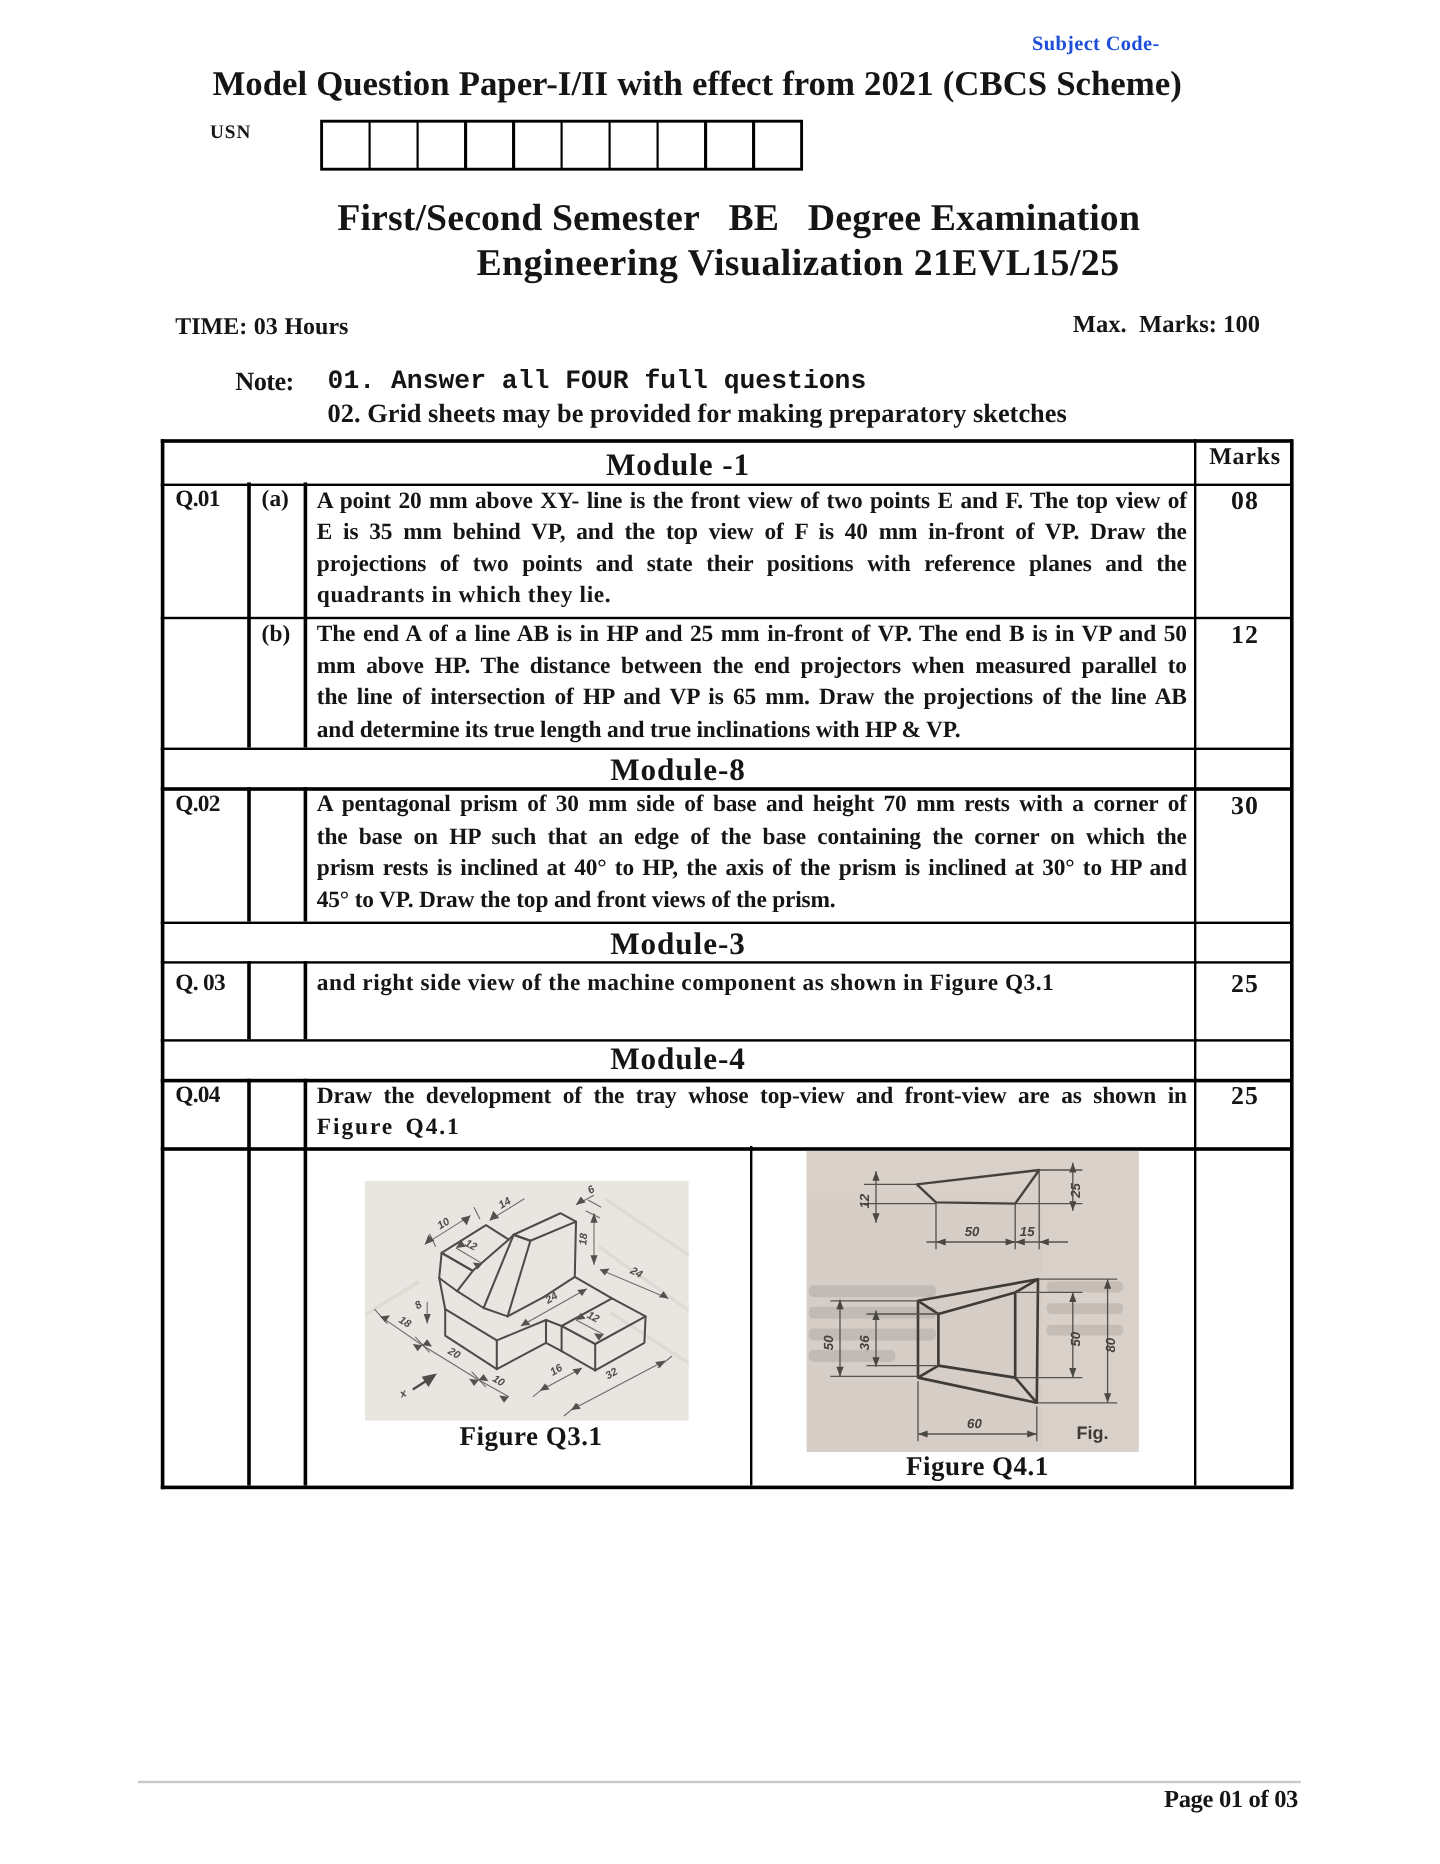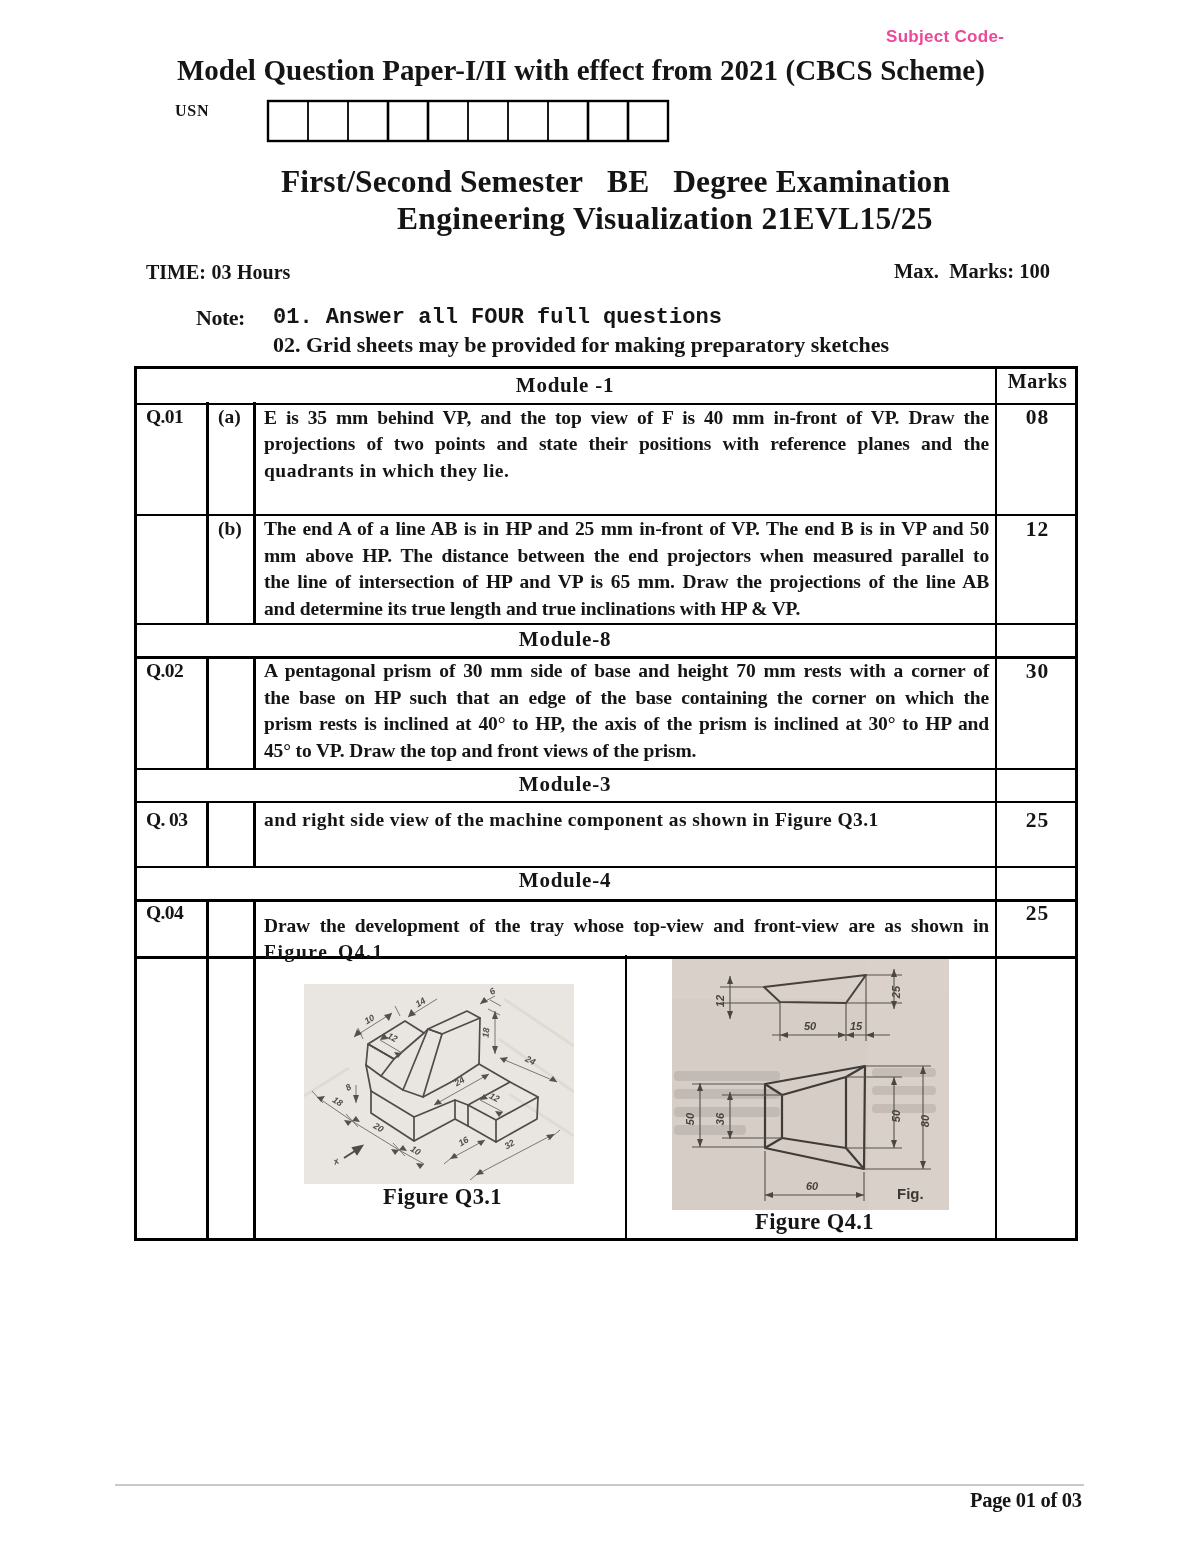--- a/index.html
+++ b/index.html
@@ -4,29 +4,29 @@
 <style>
   html,body{margin:0;padding:0;}
   body{width:1200px;height:1553px;position:relative;background:#fff;
        font-family:"Liberation Serif",serif;font-weight:bold;color:#151515;}
   .abs{position:absolute;white-space:nowrap;line-height:1;}
   .hline{position:absolute;background:#000;height:2px;}
   .vline{position:absolute;background:#000;width:2px;}
   .q{position:absolute;left:264px;width:725px;font-size:19.5px;line-height:26.4px;letter-spacing:-0.15px;}
   .q div{text-align:justify;text-align-last:justify;}
   .q div.last{text-align-last:left;}
-  .mod{position:absolute;left:134px;width:862px;text-align:center;font-size:21px;line-height:1;letter-spacing:0.75px;}
+  .mod{position:absolute;left:134px;width:862px;text-align:center;font-size:26px;line-height:1;letter-spacing:0.75px;}
   .mk{position:absolute;left:998px;width:79px;text-align:center;font-size:21.5px;line-height:1;letter-spacing:1px;}
   .sub{font-size:19.5px;letter-spacing:0;}
   .cell{font-size:19.5px;letter-spacing:-0.6px;}
 </style>
 </head>
 <body>
 
-<div class="abs" style="left:886px;top:28px;font-family:Liberation Sans, sans-serif;font-size:17px;color:#ec4899;letter-spacing:.3px;">Subject Code-</div>
+<div class="abs" style="left:860px;top:28px;font-family:Liberation Serif, serif;font-size:17px;color:#1d4ed8;letter-spacing:.3px;">Subject Code-</div>
 
 <div class="abs" style="left:177px;top:56.3px;font-size:29px;word-spacing:.3px;">Model Question Paper-I/II with effect from 2021 (CBCS Scheme)</div>
 
 <div class="abs" style="left:175px;top:102.6px;font-size:16px;letter-spacing:0.8px;">USN</div>
 
 <svg class="abs" style="left:266px;top:99px;" width="404" height="44">
   <rect x="2" y="2" width="400" height="40" fill="none" stroke="#000" stroke-width="2.4"></rect>
   <line x1="42" y1="2" x2="42" y2="42" stroke="#000" stroke-width="1.8"></line>
   <line x1="82" y1="2" x2="82" y2="42" stroke="#000" stroke-width="1.8"></line>
   <line x1="122" y1="2" x2="122" y2="42" stroke="#000" stroke-width="2.6"></line>
@@ -100,20 +100,21 @@
 
 <div class="mod" style="top:374.8px;">Module -1</div>
 
 <div class="mk" style="top:371.2px;font-size:20px;letter-spacing:0.6px;">Marks</div>
 
 <div class="abs cell" style="left:146px;top:407.2px;">Q.01</div>
 
 <div class="abs sub" style="left:218px;top:407.2px;">(a)</div>
 
 <div class="q" style="top:404.8px;">
+<div>A point 20 mm above XY- line is the front view of two points E and F. The top view of</div>
 <div>E is 35 mm behind VP, and the top view of F is 40 mm in-front of VP. Draw the</div>
 <div>projections of two points and state their positions with reference planes and the</div>
 <div class="last" style="letter-spacing:0.5px;">quadrants in which they lie.</div>
 </div>
 
 <div class="mk" style="top:407.2px;">08</div>
 
 <div class="abs sub" style="left:218px;top:518.8px;">(b)</div>
 
 <div class="q" style="top:516.4px;">
@@ -145,21 +146,21 @@
 <div class="q" style="top:807.4px;">
 <div class="last" style="letter-spacing:0.4px;">and right side view of the machine component as shown in Figure Q3.1</div>
 </div>
 
 <div class="mk" style="top:809.8px;">25</div>
 
 <div class="mod" style="top:869.6px;">Module-4</div>
 
 <div class="abs cell" style="left:146px;top:903.3px;">Q.04</div>
 
-<div class="q" style="top:900.9px;margin-top:12px;">
+<div class="q" style="top:900.9px;">
 <div>Draw the development of the tray whose top-view and front-view are as shown in</div>
 <div class="last" style="letter-spacing:1.6px;word-spacing:3px;">Figure Q4.1</div>
 </div>
 
 <div class="mk" style="top:903.3px;">25</div>
 
 <svg class="abs" style="left:304px;top:984px;" width="270" height="200" viewBox="0 0 270 200">
   <rect width="270" height="200" fill="#e9e6e2"></rect>
   <g stroke="#dcd8d2" stroke-width="3" opacity="0.8">
     <line x1="200" y1="15" x2="270" y2="62"></line>

